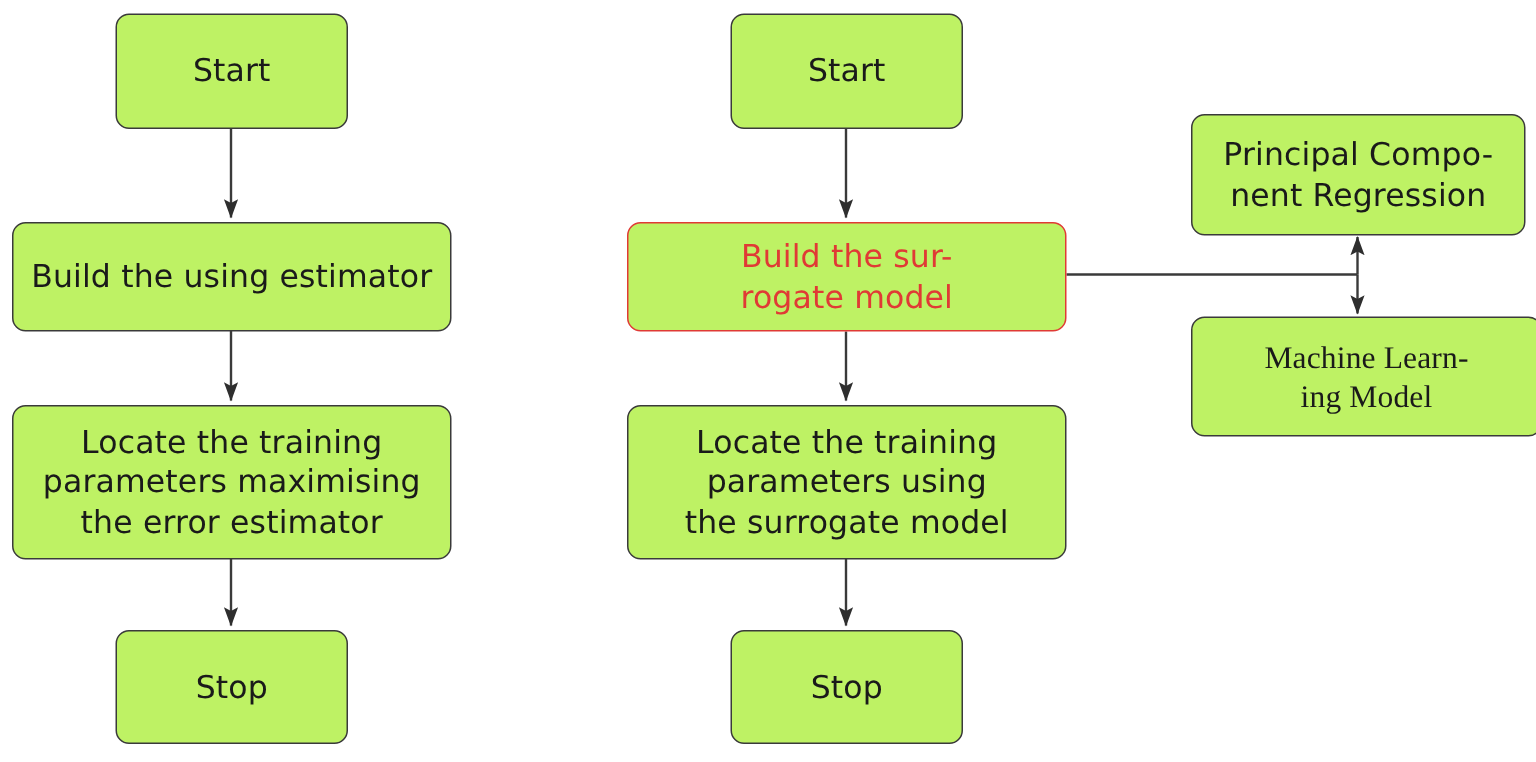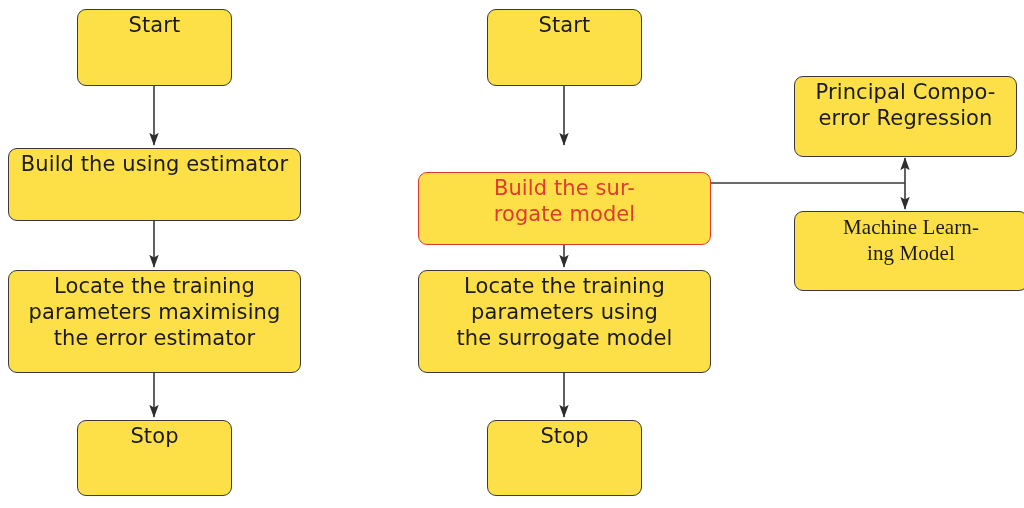--- a/index.html
+++ b/index.html
@@ -28,24 +28,24 @@
     top: 0;
     width: 1024px;
     height: 508px;
     pointer-events: none;
   }
 
   .node {
     position: absolute;
     box-sizing: border-box;
     display: flex;
-    align-items: flex-start;
+    align-items: center;
     justify-content: center;
     text-align: center;
-    background: #fde047;
+    background: #bef264;
     border: 1.3px solid #3a3a3a;
     border-radius: 9px;
     color: #1a1a1a;
     font-size: 21px;
     line-height: 1.24;
     letter-spacing: 0.1px;
     white-space: pre-line;
     padding: 2px 6px;
   }
 
@@ -105,38 +105,38 @@
   </div>
 
   <div class="node" style="left:77px; top:420px; width:155px; height:76px;">
     <span class="node-label">Stop</span>
   </div>
 
   <div class="node" style="left:487px; top:9px; width:155px; height:77px;">
     <span class="node-label">Start</span>
   </div>
 
-  <div class="node highlight" style="left:418px; top:148px; width:293px; height:73px;margin-top:24px;">
+  <div class="node highlight" style="left:418px; top:148px; width:293px; height:73px;">
     <span class="node-label">Build the sur-
 rogate model</span>
   </div>
 
   <div class="node" style="left:418px; top:270px; width:293px; height:103px;">
     <span class="node-label">Locate the training
 parameters using
 the surrogate model</span>
   </div>
 
   <div class="node" style="left:487px; top:420px; width:155px; height:76px;">
     <span class="node-label">Stop</span>
   </div>
 
   <div class="node" style="left:794px; top:76px; width:223px; height:81px;">
     <span class="node-label">Principal Compo-
-error Regression</span>
+nent Regression</span>
   </div>
 
   <div class="node" style="left:794px; top:211px; width:234px; height:80px;font-family:Liberation Serif, serif;">
     <span class="node-label">Machine Learn-
 ing Model</span>
   </div>
 
 </div>
 
 </body></html>

